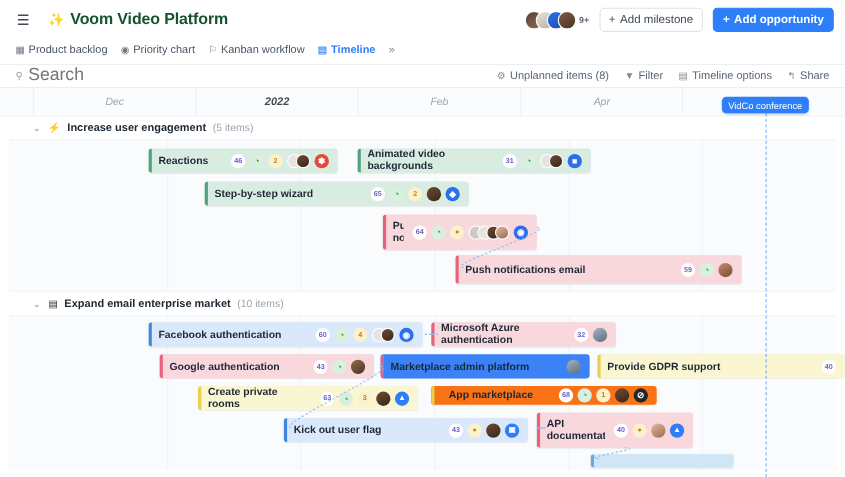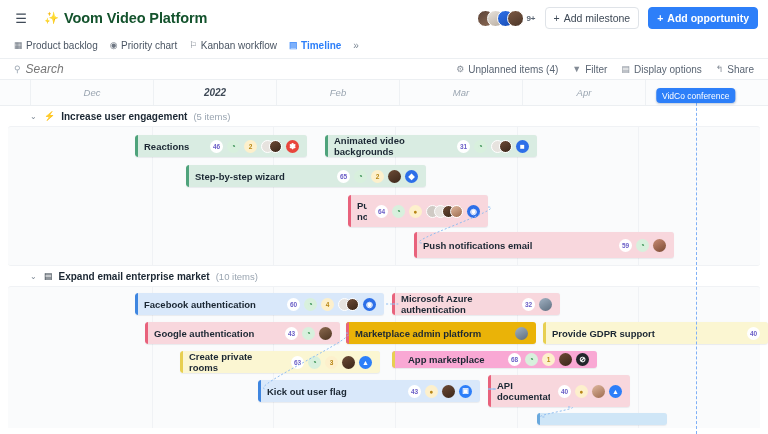--- a/index.html
+++ b/index.html
@@ -77,24 +77,23 @@
   
   .searchrow {
     height: 22px; display:flex; align-items:center;
     padding: 0 14px; gap:6px;
     border-top:1px solid #eceff2; border-bottom:1px solid #eceff2;
     margin-top: 4px;
   }
   .search-left { display:flex; align-items:center; gap:5px; flex:0 0 auto; }
   .search-glyph { font-size:9px; color:#9aa5b1; }
   .search-input {
-    border:none; outline:none; font-size:12px; color:#7b8794;
+    border:none; outline:none; font-size:16px; color:#7b8794;
     background:transparent; width:120px;
     font-family:"Liberation Sans", sans-serif;
-    font-style:italic;
   }
   .searchrow-right { margin-left:auto; display:flex; align-items:center; gap:14px; }
   .srl { display:flex; align-items:center; gap:4px; font-size:10px; color:#5a6573; cursor:pointer; white-space:nowrap; }
   .srl .sicon { font-size:9px; opacity:.75; }
 
   
   .tl-header {
     position:relative; height:26px;
     background:#fbfcfd; border-bottom:1px solid #eceff2;
     display:flex;
@@ -249,44 +248,43 @@
   </div>
 
   <div class="searchrow">
     <div class="search-left">
       <span class="search-glyph">⚲</span>
       <input class="search-input" placeholder="Search" style="">
     </div>
     <div class="searchrow-right">
       <div class="srl">
         <span class="sicon">⚙</span>
-        <span>Unplanned items (4)</span>
+        <span>Unplanned items (8)</span>
       </div>
       <div class="srl">
         <span class="sicon">▼</span>
         <span>Filter</span>
       </div>
       <div class="srl">
         <span class="sicon">▤</span>
-        <span>Display options</span>
+        <span>Timeline options</span>
       </div>
       <div class="srl">
         <span class="sicon">↰</span>
         <span>Share</span>
       </div>
     </div>
   </div>
 
   <div class="tl-header">
     <div class="tl-left-pad"></div>
     <div class="months" id="months-host">
         <div class="month">Dec</div>
         <div class="month year">2022</div>
         <div class="month">Feb</div>
-        <div class="month">Mar</div>
         <div class="month">Apr</div>
         <div class="month">May</div>
       </div>
   </div>
 
   <div class="board" id="board">
       <div class="group-header">
         <span class="chev">⌄</span>
         <span class="g-icon">⚡</span>
         <span class="g-name">Increase user engagement</span>
@@ -407,21 +405,21 @@
         </div>
         <div class="card" style="background: rgb(248, 215, 221); left: 137px; top: 35px; width: 195px; height: 22px;">
           <div class="bar" style="background: rgb(232, 98, 124);"></div>
           <div class="lbl">Google authentication</div>
           <div class="meta">
             <div class="chip num">43</div>
             <div class="chip green">◔</div>
             <div class="chip ph3"></div>
           </div>
         </div>
-        <div class="card" style="background: #eab308; left: 338px; top: 35px; width: 190px; height: 22px;">
+        <div class="card" style="background: #3b82f6; left: 338px; top: 35px; width: 190px; height: 22px;">
           <div class="bar" style="background: rgb(232, 98, 124);"></div>
           <div class="lbl">Marketplace admin platform</div>
           <div class="meta">
             <div class="chip ph4"></div>
           </div>
         </div>
         <div class="card" style="background: rgb(251, 246, 210); left: 535px; top: 35px; width: 225px; height: 22px; text-align: center;">
           <div class="bar" style="background: rgb(231, 207, 81);"></div>
           <div class="lbl">Provide GDPR support</div>
           <div class="meta">
@@ -432,21 +430,21 @@
           <div class="bar" style="background: rgb(231, 207, 81);"></div>
           <div class="lbl">Create private rooms</div>
           <div class="meta">
             <div class="chip num">63</div>
             <div class="chip green">◔</div>
             <div class="chip yellow">3</div>
             <div class="chip ph1"></div>
             <div class="chip navicon">▲</div>
           </div>
         </div>
-        <div class="card" style="background: #f9a8d4; left: 384px; top: 64px; width: 205px; height: 17px; padding-left: 16px;">
+        <div class="card" style="background: #f97316; left: 384px; top: 64px; width: 205px; height: 17px; padding-left: 16px;">
           <div class="bar" style="background: rgb(231, 207, 81);"></div>
           <div class="lbl">App marketplace</div>
           <div class="meta">
             <div class="chip num">68</div>
             <div class="chip green">◔</div>
             <div class="chip yellow">1</div>
             <div class="chip ph1"></div>
             <div class="chip darkicon">⊘</div>
           </div>
         </div>

